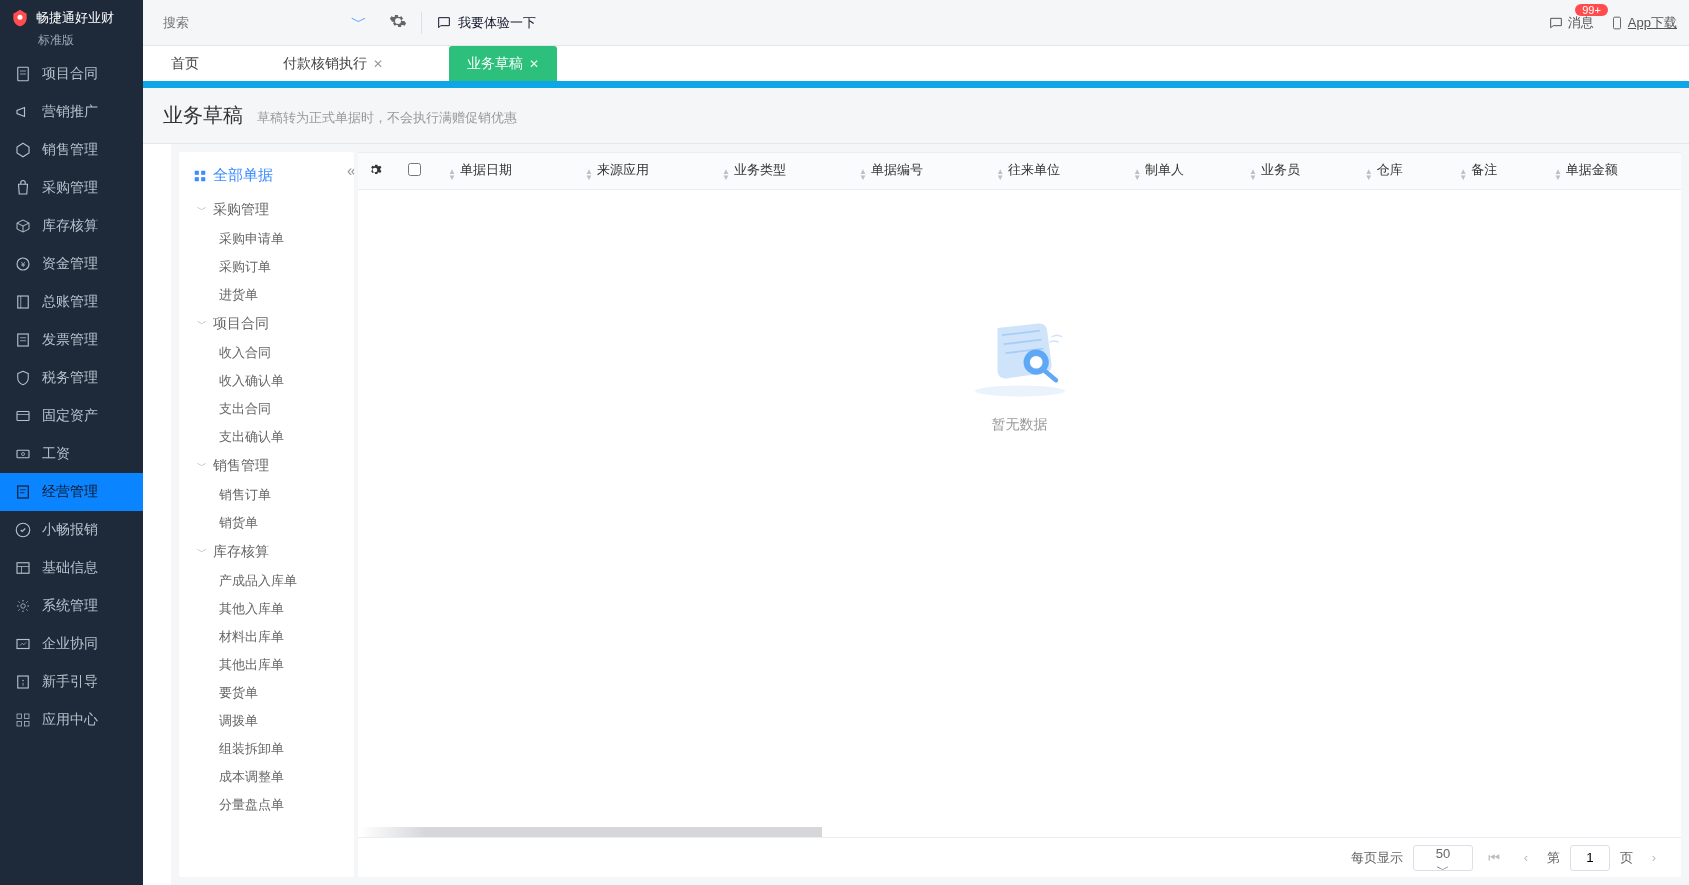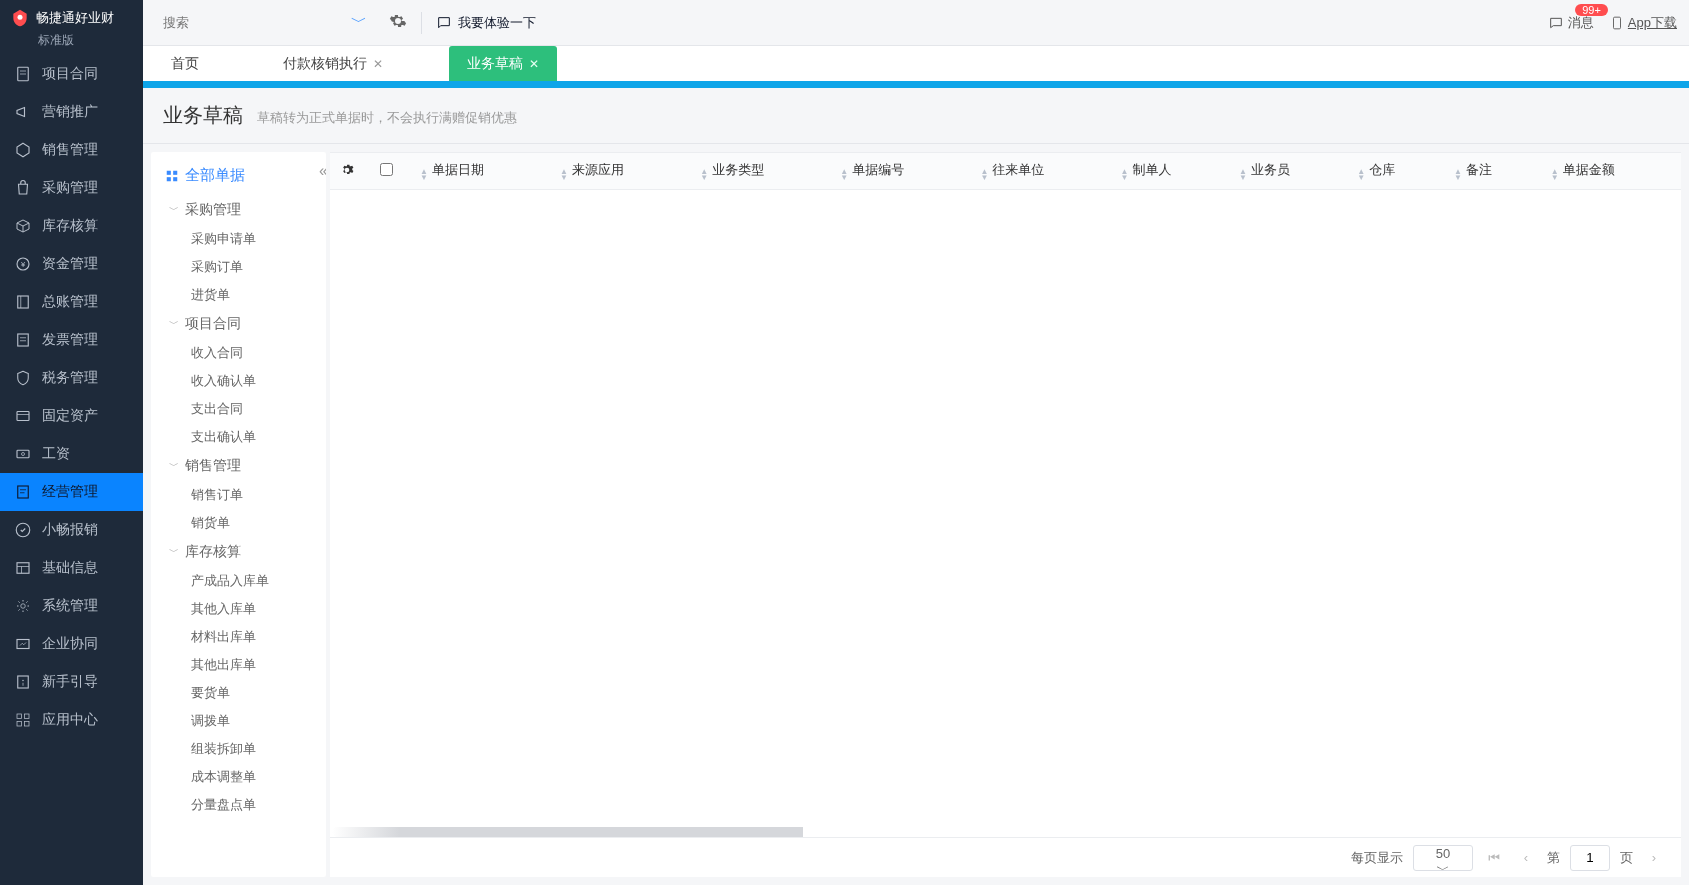--- a/index.html
+++ b/index.html
@@ -38,21 +38,21 @@
 .tab .close { font-size: 12px; color: #999; }
 .tab.active { background: #2dbf7c; color: #fff; border-radius: 3px 3px 0 0; }
 .tab.active .close { color: #e6fff2; }
 
 
 .page-header { padding: 14px 20px; background: #f5f6f8; display: flex; align-items: baseline; gap: 14px; border-bottom: 1px solid #e4e6ea; }
 .page-title { font-size: 20px; color: #333; font-weight: 500; }
 .page-subtitle { font-size: 13px; color: #999; }
 
 
-.content { flex: 1; display: flex; background: #f5f6f8; padding: 8px; gap: 4px; overflow: hidden; }
+.content { flex: 1; display: flex; background: #f5f6f8; padding: 8px; gap: 4px; overflow: hidden; margin-left: 28px; }
 
 
 .cat-panel { width: 175px; background: #fff; border-radius: 2px; padding: 10px 0; overflow-y: auto; position: relative; }
 .cat-panel::-webkit-scrollbar{width:10px;} .cat-panel::-webkit-scrollbar-thumb{background:#ccc;border-radius:5px;}
 .cat-header { display: flex; align-items: center; justify-content: space-between; padding: 4px 14px 10px; }
 .cat-all { color: #3a8bff; font-size: 15px; display: flex; align-items: center; gap: 6px; cursor: pointer; }
 .collapse-btn { position: absolute; right: -2px; top: 10px; color: #999; cursor: pointer; }
 .cat-group { font-size: 14px; color: #666; padding: 6px 18px; display: flex; align-items: center; gap: 6px; cursor: pointer; }
 .cat-leaf { font-size: 13px; color: #666; padding: 5px 18px 5px 40px; cursor: pointer; }
 
@@ -409,20 +409,32 @@
                     <span>▲</span>
                     <span>▼</span>
                   </span><span>备注</span></th>
                 <th><span class="sort">
                     <span>▲</span>
                     <span>▼</span>
                   </span><span>单据金额</span></th>
               </tr>
             </thead>
         </table>
+        <div class="empty-state">
+          <svg class="empty-img" viewBox="0 0 120 100">
+            <ellipse cx="60" cy="90" rx="50" ry="6" fill="#eaf2fb"></ellipse>
+            <path d="M35 20 L80 15 Q88 14 90 22 L95 60 Q96 68 88 70 L45 76 Q37 77 35 69 Z" fill="#cfe4fb"></path>
+            <path d="M40 28 L82 23 M42 38 L84 33 M44 48 L86 43" stroke="#a8cdf5" stroke-width="2" fill="none"></path>
+            <circle cx="78" cy="58" r="14" fill="#5fa8f5"></circle>
+            <circle cx="78" cy="58" r="7" fill="#fff"></circle>
+            <line x1="88" y1="68" x2="100" y2="78" stroke="#5fa8f5" stroke-width="5" stroke-linecap="round"></line>
+            <path d="M95 30 q6 -4 12 0 M93 36 q5 -3 10 0" stroke="#cfe4fb" stroke-width="1.5" fill="none"></path>
+          </svg>
+          <div>暂无数据</div>
+        </div>
       </div>
       <div class="scroll-hint"></div>
 
       <div class="pagination">
         <span>每页显示</span>
         <div class="page-size-sel">
           <span>50</span>
           <span>﹀</span>
         </div>
         <span class="page-btn">⏮</span>

